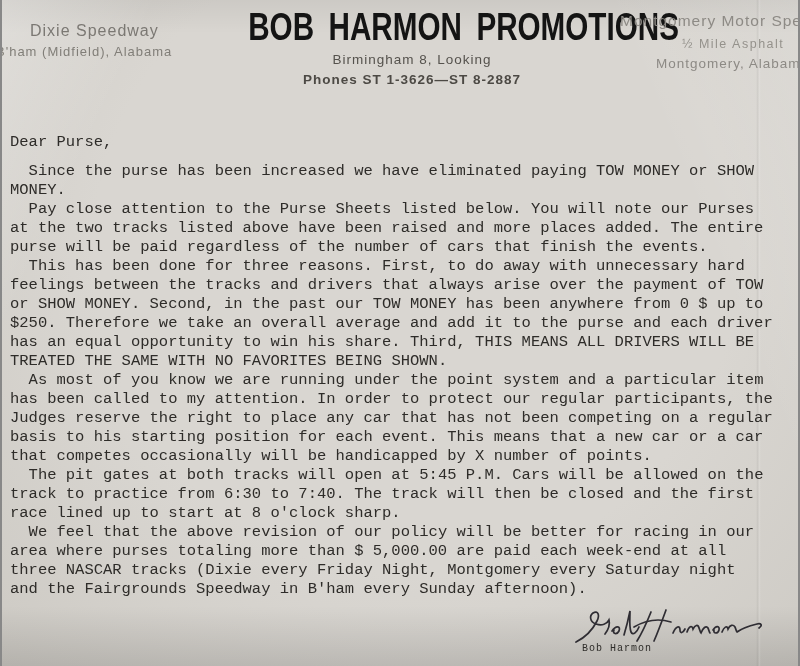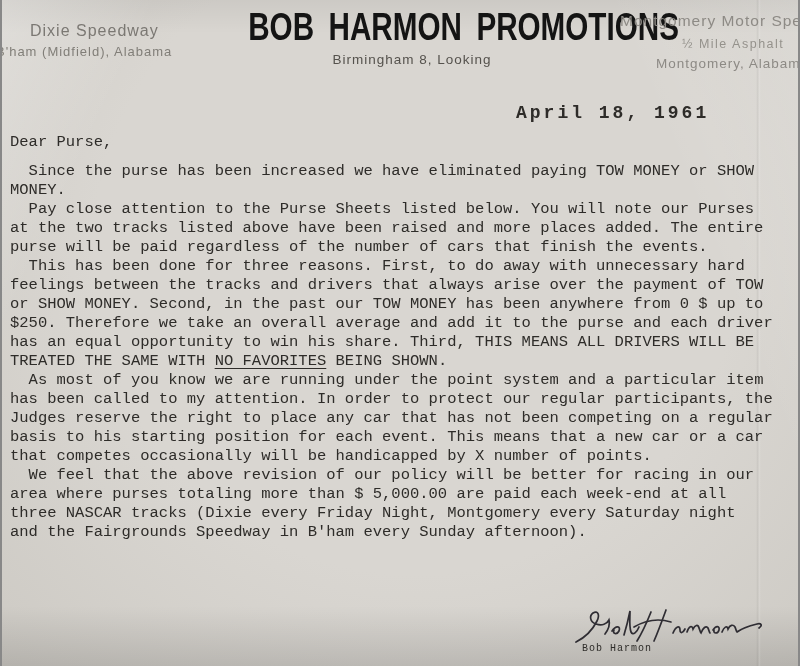--- a/index.html
+++ b/index.html
@@ -41,67 +41,70 @@
   .lh-right .l1{font-size:15.5px;letter-spacing:1px;white-space:nowrap;}
   .lh-right .l2{margin-left:62px;margin-top:7px;font-size:12.5px;letter-spacing:1.5px;color:#95928c;}
   .lh-right .l3{margin-left:36px;margin-top:5px;font-size:13.5px;letter-spacing:1px;}
 
   
   .type{font-family:"Liberation Mono", monospace;color:#2e2c29;}
   .date{position:absolute;left:514px;top:103px;font-size:18px;font-weight:bold;letter-spacing:3px;}
   .body{position:absolute;left:8px;top:133px;width:786px;font-size:15.5px;line-height:19px;}
   .body .salutation{margin:0 0 10px 0;white-space:pre-wrap;}
   .body p{margin:0;white-space:pre-wrap;}
-  .uline{text-decoration:underline;text-underline-offset:3px;}
+  .uline{text-underline-offset:3px;}
 
   .sig-script{position:absolute;left:572px;top:605px;width:192px;height:42px;}
   .sig-typed{position:absolute;left:580px;top:643px;font-size:10px;letter-spacing:1px;}
 </style>
 </head>
 <body>
 
 <div class="paper">
   <div class="crease v" style="left:754px;"></div>
 
   <div class="lh-left">
     <div class="l1">Dixie Speedway</div>
     <div class="l3">B'ham (Midfield), Alabama</div>
   </div>
 
   <div class="lh-center">
     <div class="lh-title">BOB HARMON PROMOTIONS</div>
     <div class="lh-city">Birmingham 8, Looking</div>
+    <div class="lh-phones">Phones ST 1-3626—ST 8-2887</div>
   </div>
 
   <div class="lh-right">
     <div class="l1">Montgomery Motor Speedway</div>
     <div class="l2">½  Mile  Asphalt</div>
     <div class="l3">Montgomery, Alabama</div>
   </div>
 
-  <div class="type date">April 18, 1961</div>
 
   <div class="type body">
     <div class="salutation">Dear Purse,</div>
     <p>  Since the purse has been increased we have eliminated paying TOW MONEY or SHOW
 MONEY.</p>
     <p>  Pay close attention to the Purse Sheets listed below. You will note our Purses
 at the two tracks listed above have been raised and more places added. The entire
 purse will be paid regardless of the number of cars that finish the events.</p>
     <p><span>  This has been done for three reasons. First, to do away with unnecessary hard
 feelings between the tracks and drivers that always arise over the payment of TOW
 or SHOW MONEY. Second, in the past our TOW MONEY has been anywhere from 0 $ up to
 $250. Therefore we take an overall average and add it to the purse and each driver
 has an equal opportunity to win his share. Third, THIS MEANS ALL DRIVERS WILL BE
 TREATED THE SAME WITH </span><span class="uline">NO FAVORITES</span><span> BEING SHOWN.</span></p>
     <p>  As most of you know we are running under the point system and a particular item
 has been called to my attention. In order to protect our regular participants, the
 Judges reserve the right to place any car that has not been competing on a regular
 basis to his starting position for each event. This means that a new car or a car
 that competes occasionally will be handicapped by X number of points.</p>
+    <p>  The pit gates at both tracks will open at 5:45 P.M. Cars will be allowed on the
+track to practice from 6:30 to 7:40. The track will then be closed and the first
+race lined up to start at 8 o'clock sharp.</p>
     <p>  We feel that the above revision of our policy will be better for racing in our
 area where purses totaling more than $ 5,000.00 are paid each week-end at all
 three NASCAR tracks (Dixie every Friday Night, Montgomery every Saturday night
 and the Fairgrounds Speedway in B'ham every Sunday afternoon).</p>
   </div>
 
   <svg class="sig-script" viewBox="0 0 192 42" xmlns="http://www.w3.org/2000/svg">
     <g fill="none" stroke="#2f2d33" stroke-width="1.7" stroke-linecap="round">
       <path d="M2,37 C10,33 18,26 23,16 C26,10 24,5 19,8 C15,11 16,17 22,19 C28,21 33,19 35,15 C36,19 34,25 31,29"></path>
       <path d="M38,26 C42,20 47,21 45,26 C43,30 38,29 40,25"></path>

